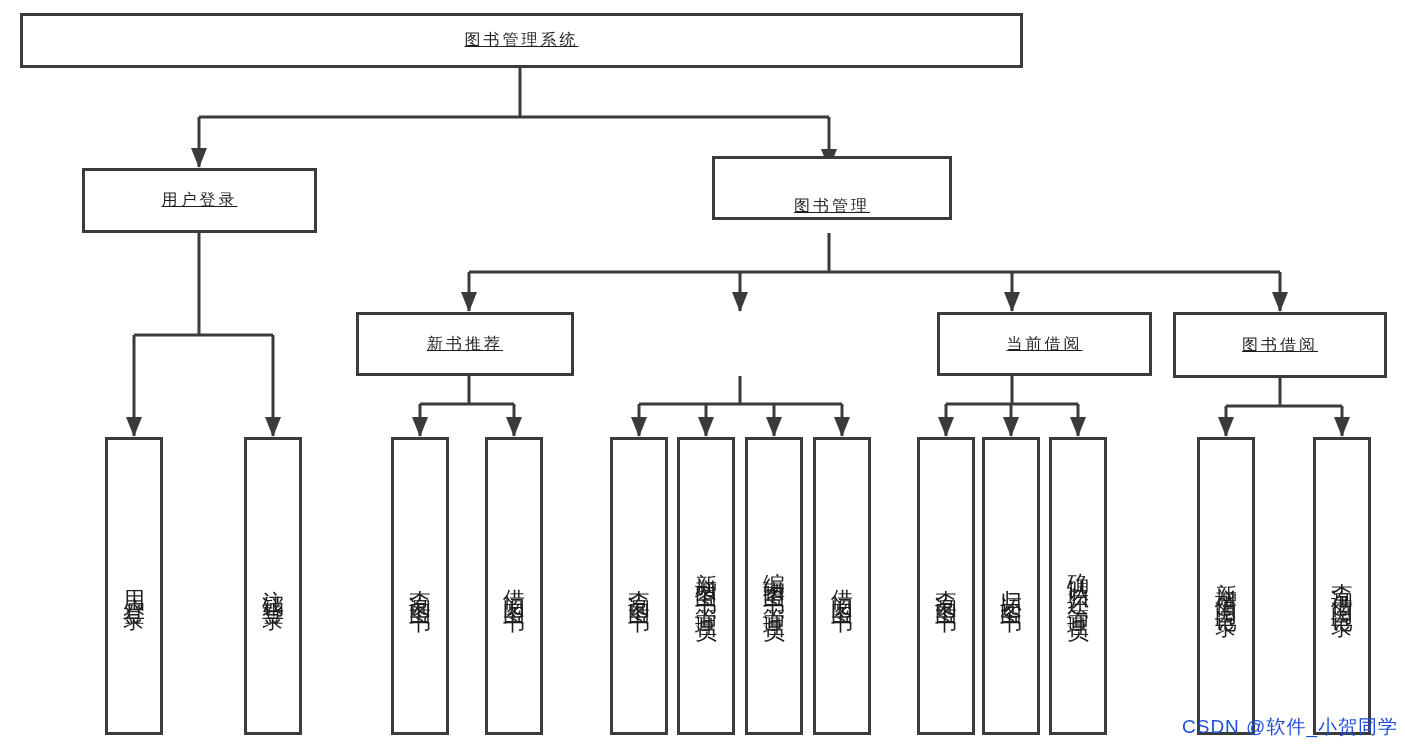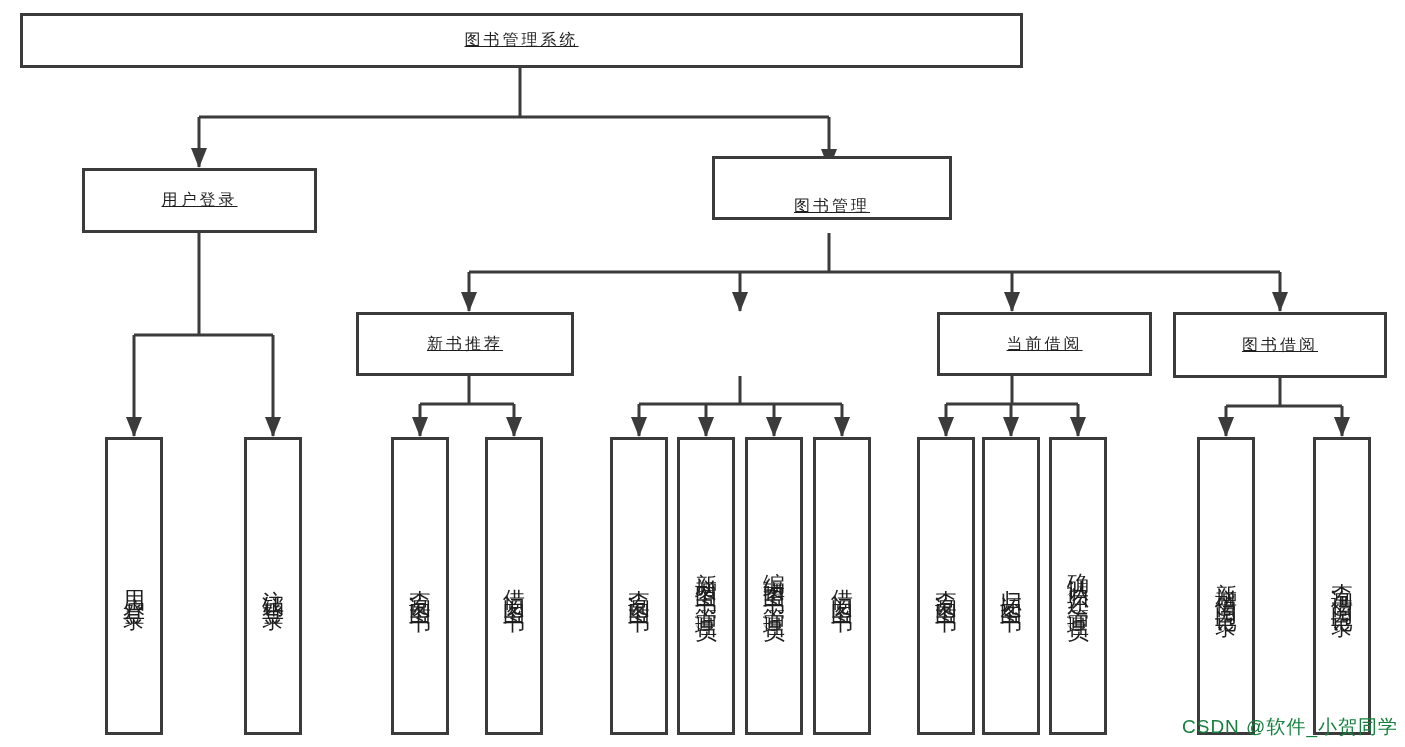--- a/index.html
+++ b/index.html
@@ -45,21 +45,21 @@
     letter-spacing: 7px;
     line-height: 1;
     white-space: nowrap;
   }
   .watermark {
     position: absolute;
     left: 1182px;
     top: 714px;
     font-size: 19px;
     letter-spacing: 1px;
-    color: #15803d;
+    color: #1d4ed8;
     white-space: nowrap;
     pointer-events: none;
   }
 
   
   .n-root  { left: 20px;  top: 13px;  width: 1003px; height: 55px; }
   .n-l2a   { left: 82px;  top: 168px; width: 235px;  height: 65px; }
   .n-l2b   { left: 712px; top: 156px; width: 240px;  height: 64px; align-items: flex-end; }
   .n-l3a   { left: 356px; top: 312px; width: 218px;  height: 64px; }
   .n-l3b   { left: 633px; top: 312px; width: 215px;  height: 64px; }

